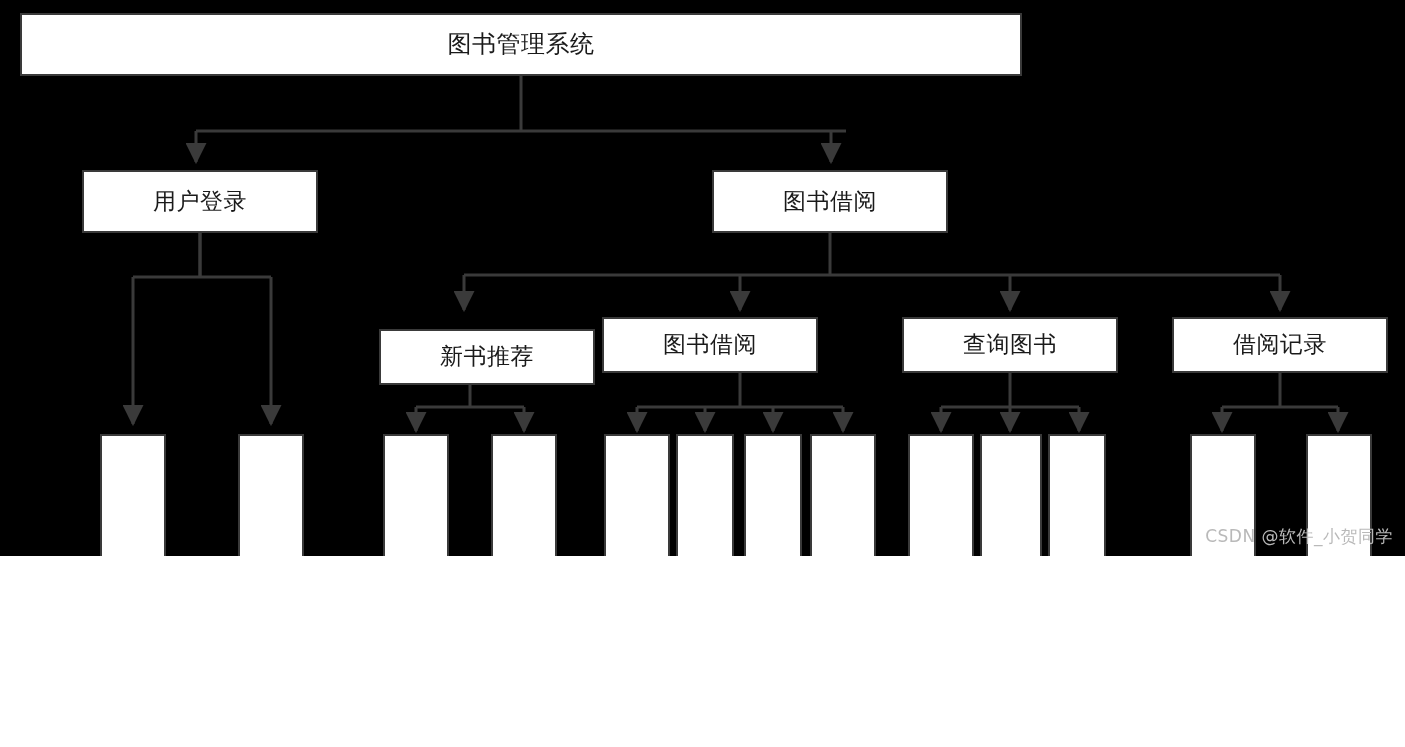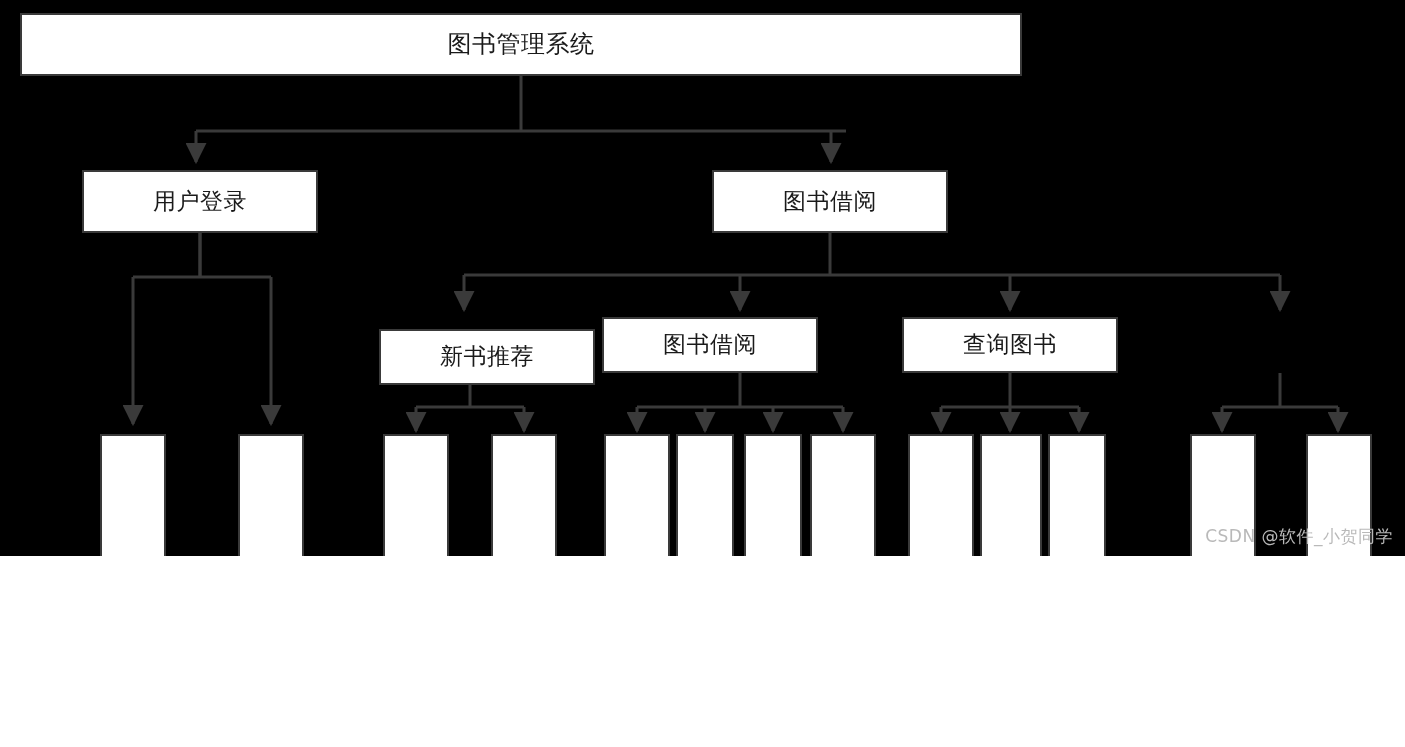--- a/index.html
+++ b/index.html
@@ -138,20 +138,23 @@
 
   <div class="node node-h" style="left:379px; top:317px; width:216px; height:56px;margin-top:12px;">
     <span>新书推荐</span>
   </div>
   <div class="node node-h" style="left:602px; top:317px; width:216px; height:56px;">
     <span>图书借阅</span>
   </div>
   <div class="node node-h" style="left:902px; top:317px; width:216px; height:56px;">
     <span>查询图书</span>
   </div>
+  <div class="node node-h" style="left:1172px; top:317px; width:216px; height:56px;">
+    <span>借阅记录</span>
+  </div>
 
   <div class="node node-v" style="left:100px; top:434px; width:66px; height:303px;">
     <span>用户登录</span>
   </div>
   <div class="node node-v" style="left:238px; top:434px; width:66px; height:303px;">
     <span>注销登录</span>
   </div>
 
   <div class="node node-v" style="left:383px; top:434px; width:66px; height:303px;">
     <span>查询图书</span>

